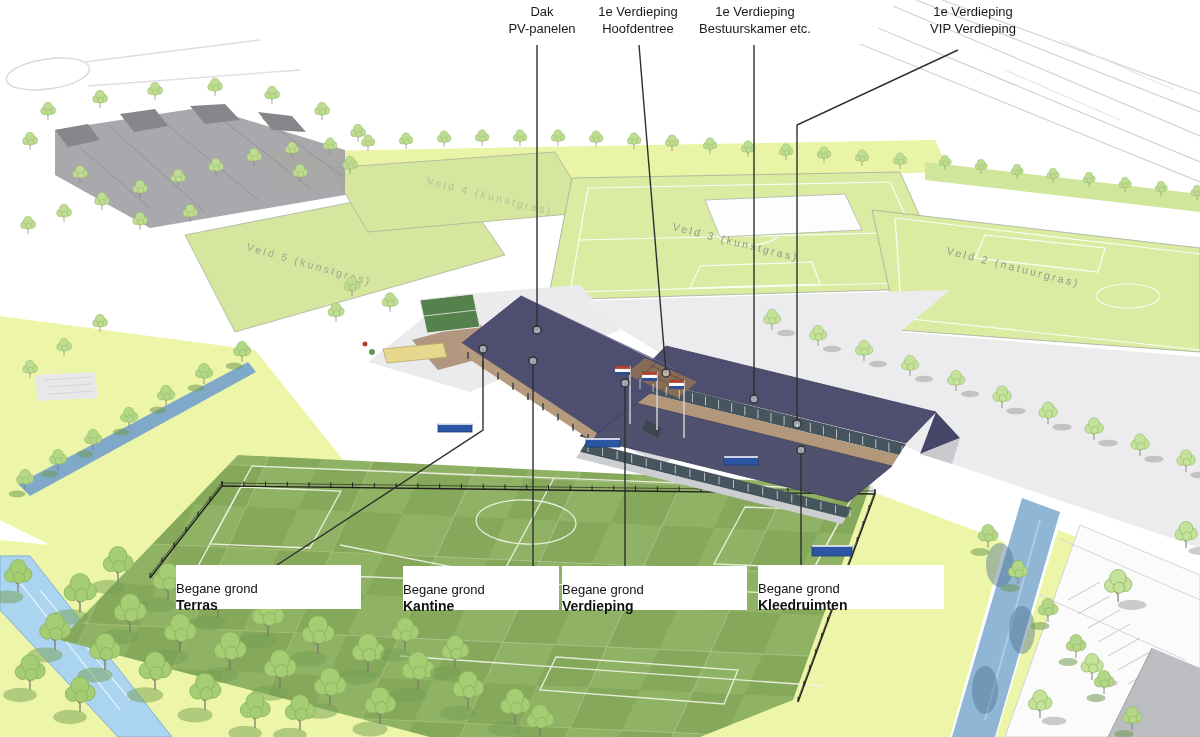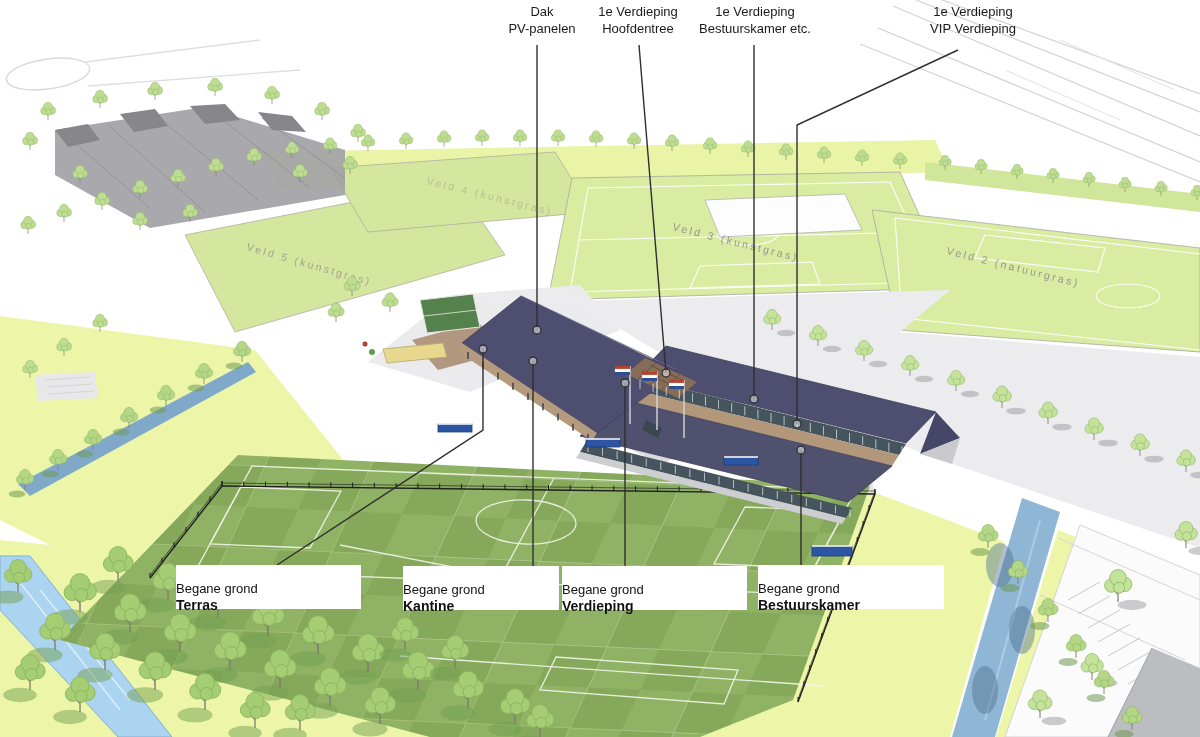--- a/index.html
+++ b/index.html
@@ -504,15 +504,15 @@
 <div class="blabel" style="left:403px;top:566px;width:156px">
   <span class="l1">Begane grond</span>
   <span class="l2">Kantine</span>
 </div>
 <div class="blabel" style="left:562px;top:566px;width:185px">
   <span class="l1">Begane grond</span>
   <span class="l2">Verdieping</span>
 </div>
 <div class="blabel" style="left:758px;top:565px;width:186px">
   <span class="l1">Begane grond</span>
-  <span class="l2">Bestuurskamer</span>
+  <span class="l2">Kleedruimten</span>
 </div>
 </div>
 
 </body></html>

